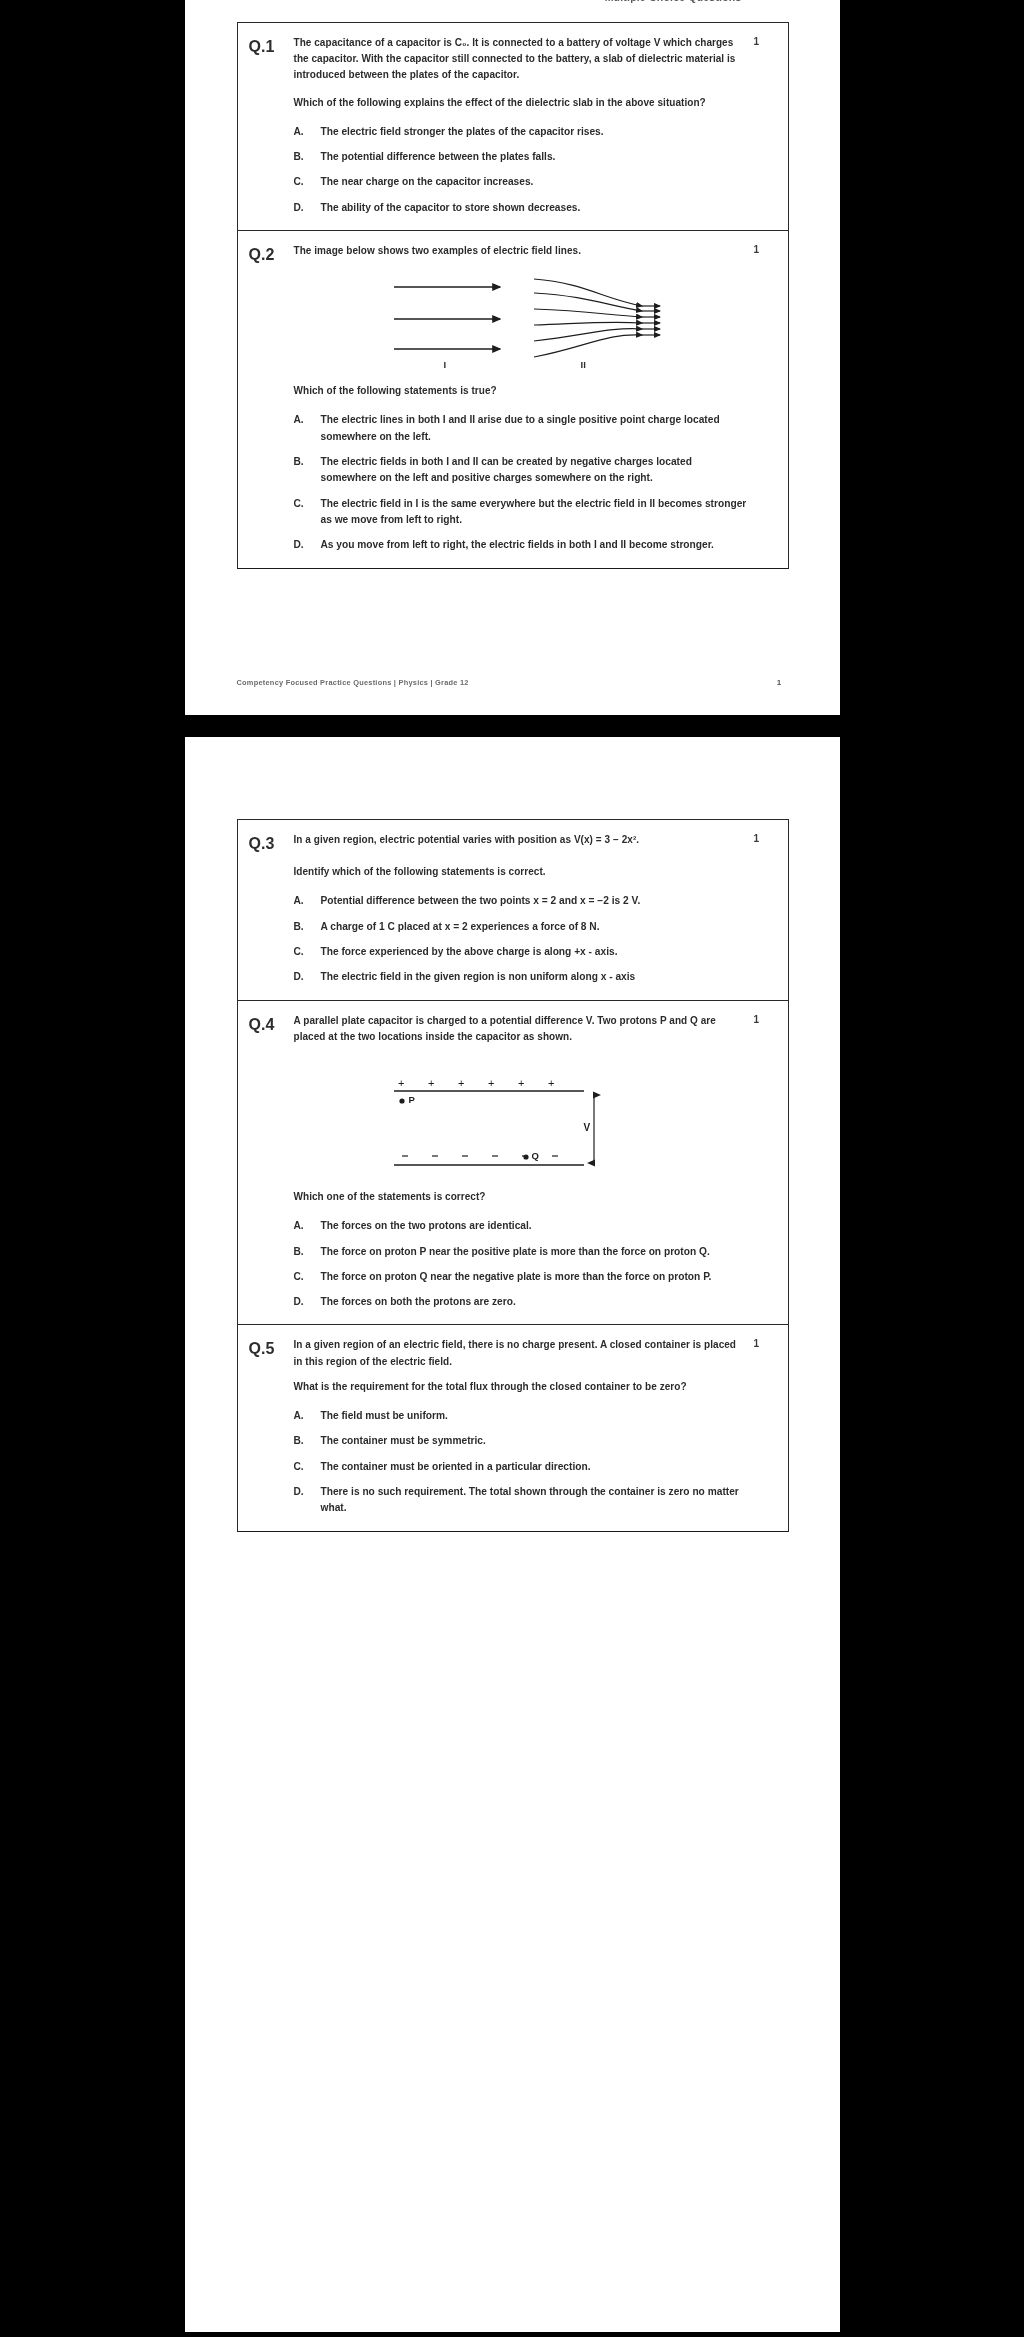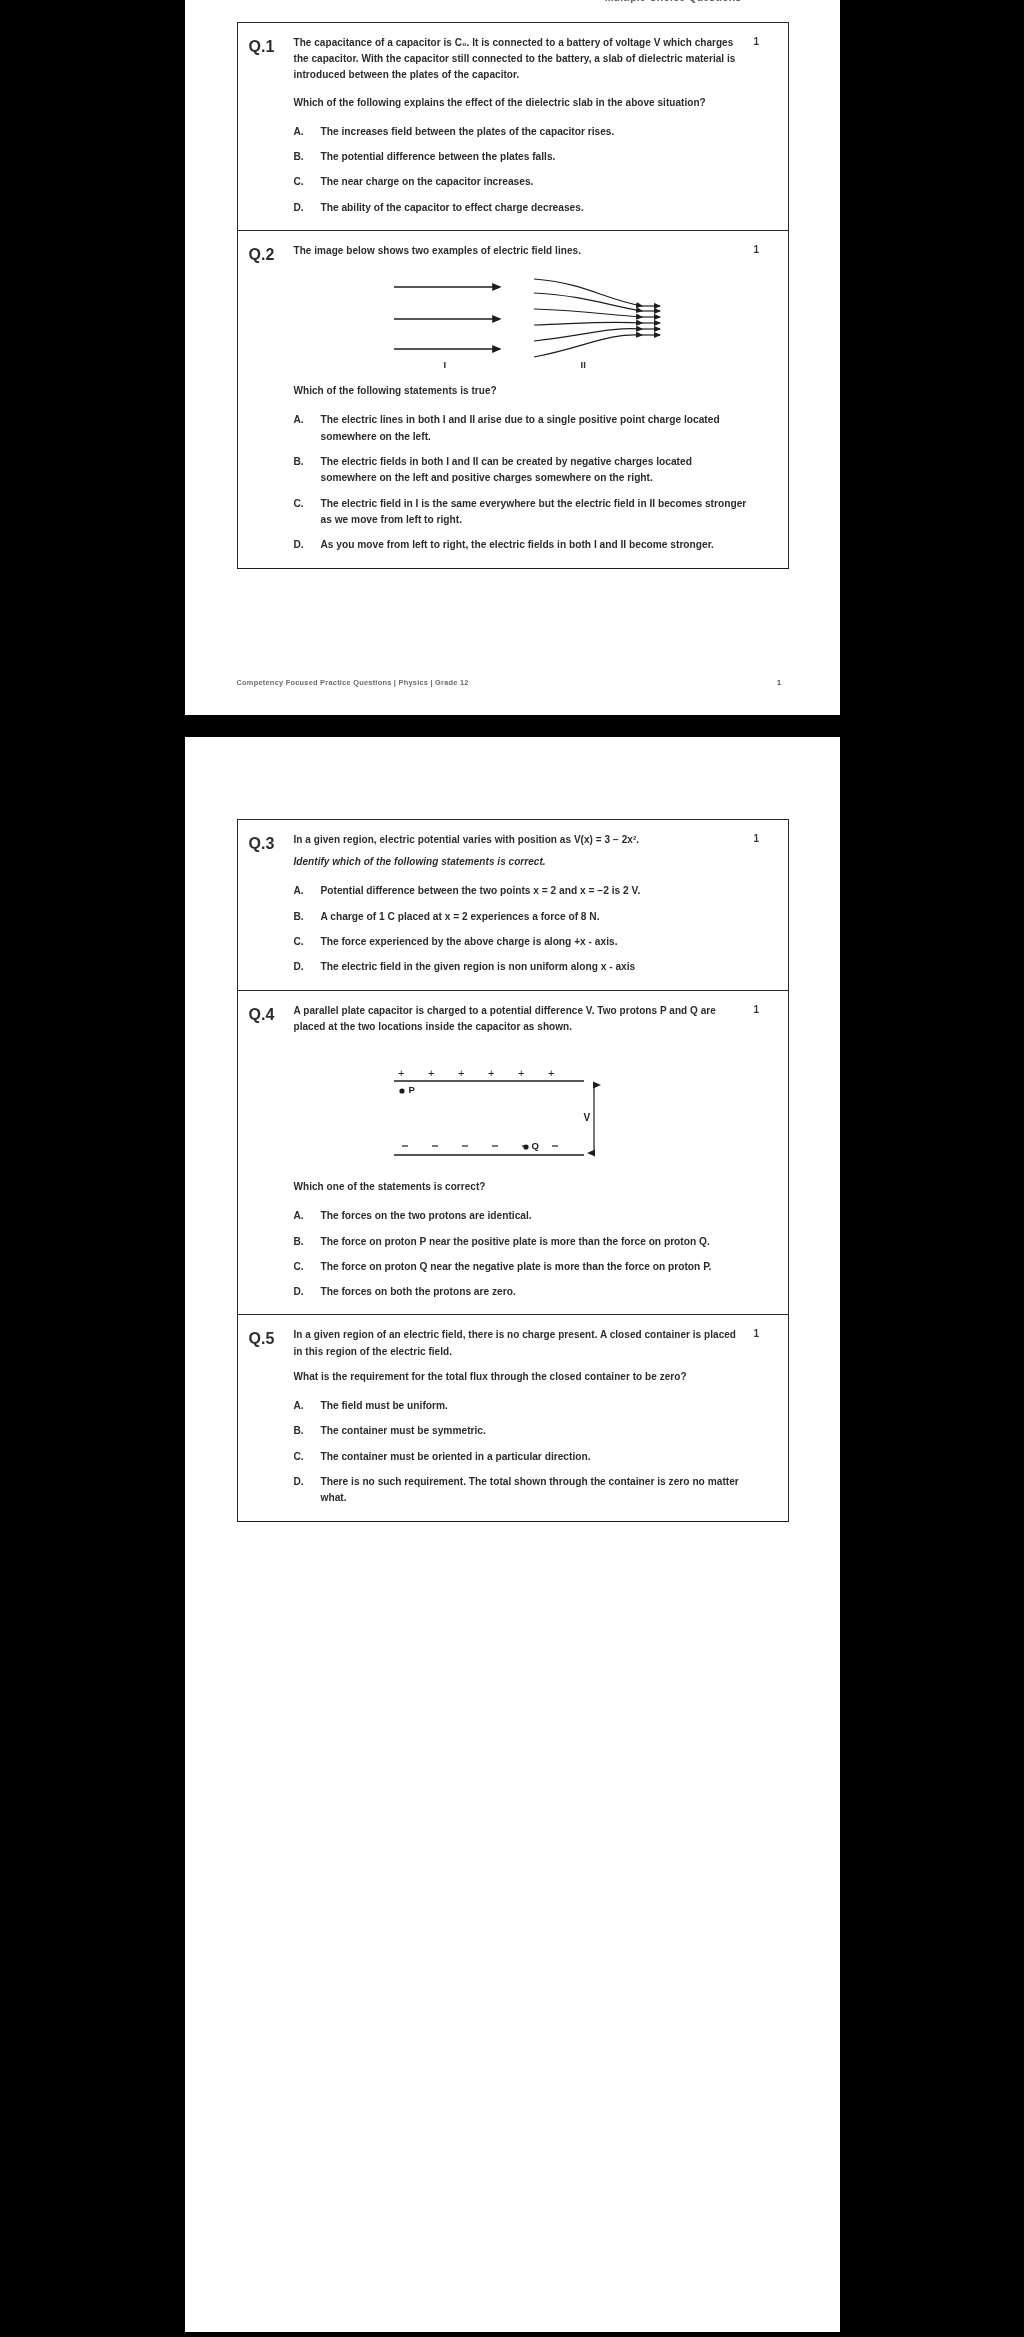--- a/index.html
+++ b/index.html
@@ -183,33 +183,33 @@
     <div class="qtable t2" style="top:22px;">
 
       <div class="qrow">
         <div class="qnum">Q.1</div>
         <div class="qbody">
           <p class="stem">The capacitance of a capacitor is C₀. It is connected to a battery of voltage V which charges the capacitor. With the capacitor still connected to the battery, a slab of dielectric material is introduced between the plates of the capacitor.</p>
           <p class="stem">Which of the following explains the effect of the dielectric slab in the above situation?</p>
           <div class="opts">
             <div class="opt">
               <span class="lab">A.</span>
-              <span class="txt">The increases field between the plates of the capacitor rises.</span>
+              <span class="txt">The electric field stronger the plates of the capacitor rises.</span>
             </div>
             <div class="opt">
               <span class="lab">B.</span>
               <span class="txt">The potential difference between the plates falls.</span>
             </div>
             <div class="opt">
               <span class="lab">C.</span>
               <span class="txt">The near charge on the capacitor increases.</span>
             </div>
             <div class="opt">
               <span class="lab">D.</span>
-              <span class="txt">The ability of the capacitor to effect charge decreases.</span>
+              <span class="txt">The ability of the capacitor to store shown decreases.</span>
             </div>
           </div>
         </div>
         <div class="qmarks">1</div>
       </div>
 
       <div class="qrow">
         <div class="qnum">Q.2</div>
         <div class="qbody">
           <p class="stem">The image below shows two examples of electric field lines.</p>
@@ -284,21 +284,21 @@
   </div>
 
   <div class="page page-2">
 
     <div class="qtable t2" style="top:82px;">
 
       <div class="qrow">
         <div class="qnum">Q.3</div>
         <div class="qbody">
           <p class="stem">In a given region, electric potential varies with position as V(x) = 3 − 2x².</p>
-          <p class="stem" style="margin-top:6px;font-style:italic;">Identify which of the following statements is correct.</p>
+          <p class="stem" style="margin-top:16px;">Identify which of the following statements is correct.</p>
           <div class="opts">
             <div class="opt">
               <span class="lab">A.</span>
               <span class="txt">Potential difference between the two points x = 2 and x = −2 is 2 V.</span>
             </div>
             <div class="opt">
               <span class="lab">B.</span>
               <span class="txt">A charge of 1 C placed at x = 2 experiences a force of 8 N.</span>
             </div>
             <div class="opt">

